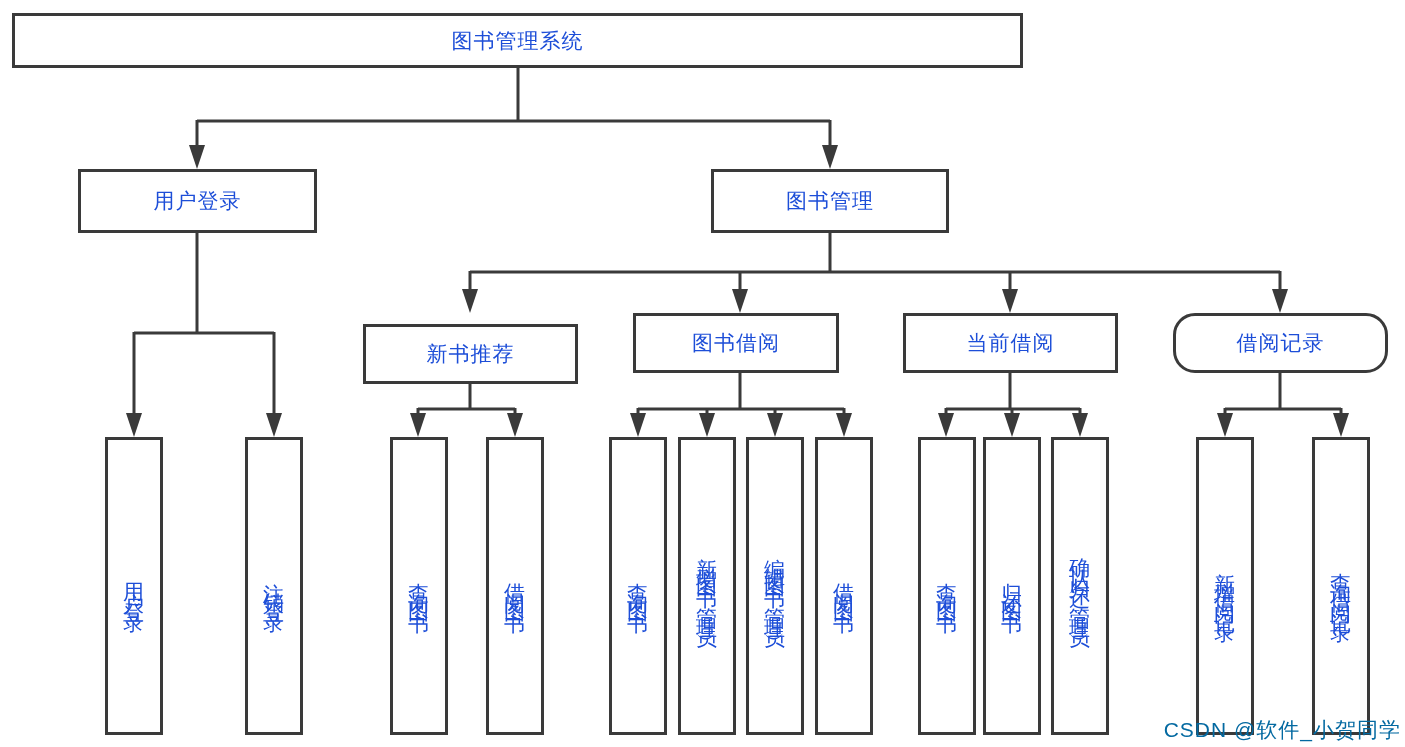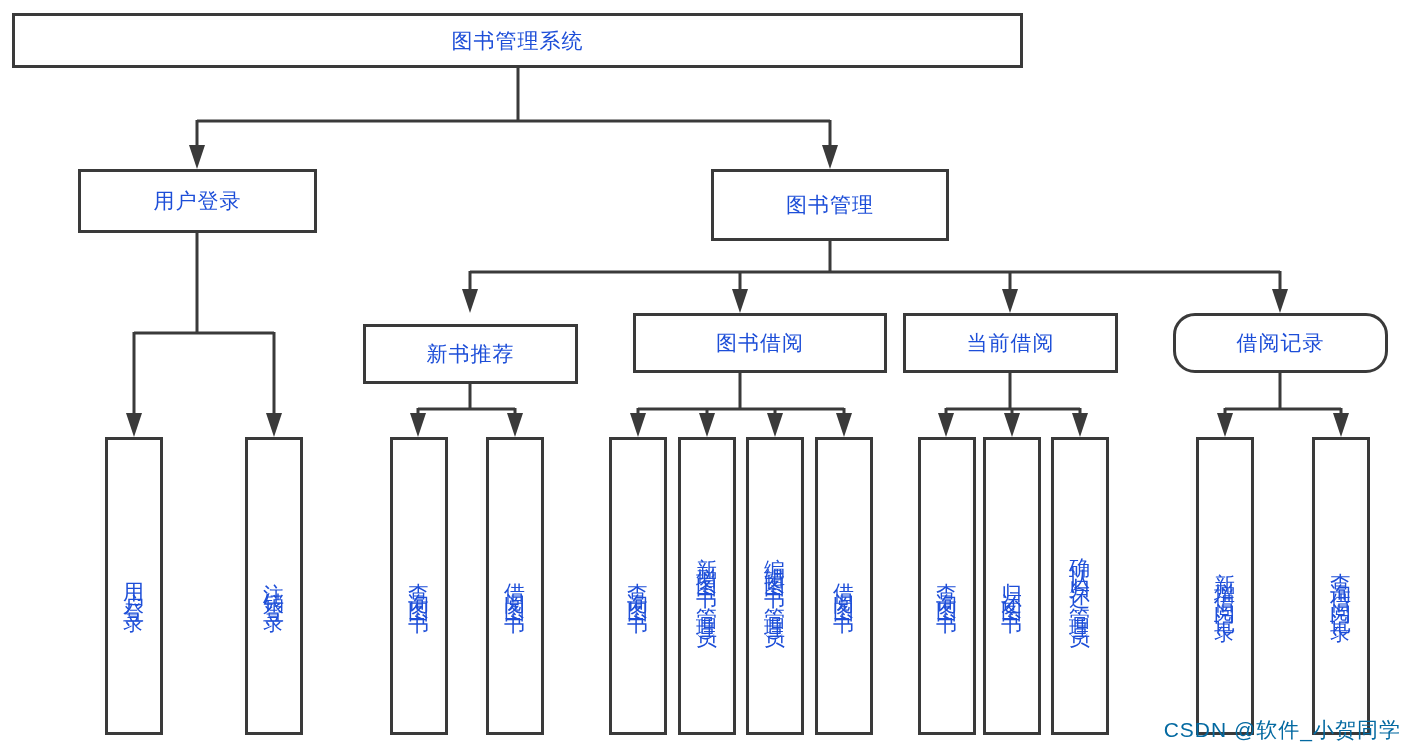--- a/index.html
+++ b/index.html
@@ -87,24 +87,24 @@
       <polygon points="1004,413 1020,413 1012,437"></polygon>
       <polygon points="1072,413 1088,413 1080,437"></polygon>
       <polygon points="1217,413 1233,413 1225,437"></polygon>
       <polygon points="1333,413 1349,413 1341,437"></polygon>
     </g>
   </svg>
 
   <div class="node" style="left:12px; top:13px; width:1011px; height:55px;">图书管理系统</div>
 
   <div class="node" style="left:78px; top:169px; width:239px; height:64px;">用户登录</div>
-  <div class="node" style="left:711px; top:169px; width:238px; height:72px;">图书管理</div>
+  <div class="node" style="left:711px; top:169px; width:238px; height:64px;">图书管理</div>
 
   <div class="node" style="left:363px; top:324px; width:215px; height:60px;">新书推荐</div>
-  <div class="node" style="left:633px; top:313px; width:254px; height:60px;">图书借阅</div>
+  <div class="node" style="left:633px; top:313px; width:206px; height:60px;">图书借阅</div>
   <div class="node" style="left:903px; top:313px; width:215px; height:60px;">当前借阅</div>
   <div class="node" style="left:1173px; top:313px; width:215px; height:60px;border-radius:22px;">借阅记录</div>
 
   <div class="node vnode" style="left:105px; top:437px; width:58px; height:298px;">用户登录</div>
   <div class="node vnode" style="left:245px; top:437px; width:58px; height:298px;">注销登录</div>
 
   <div class="node vnode" style="left:390px; top:437px; width:58px; height:298px;">查询图书</div>
   <div class="node vnode" style="left:486px; top:437px; width:58px; height:298px;">借阅图书</div>
 
   <div class="node vnode" style="left:609px; top:437px; width:58px; height:298px;">查询图书</div>

